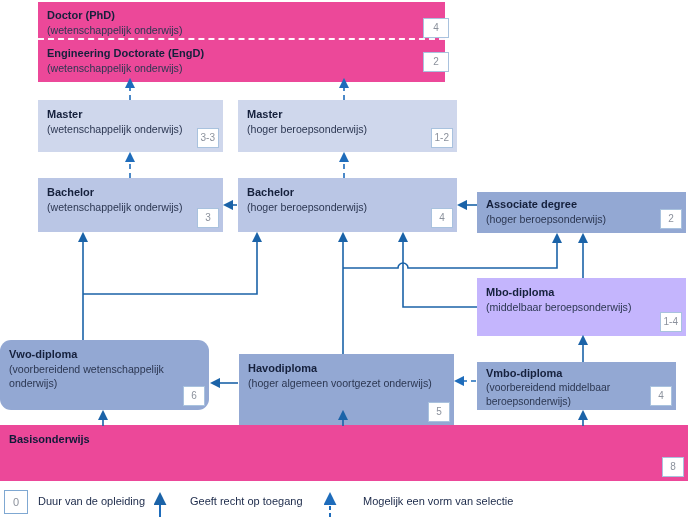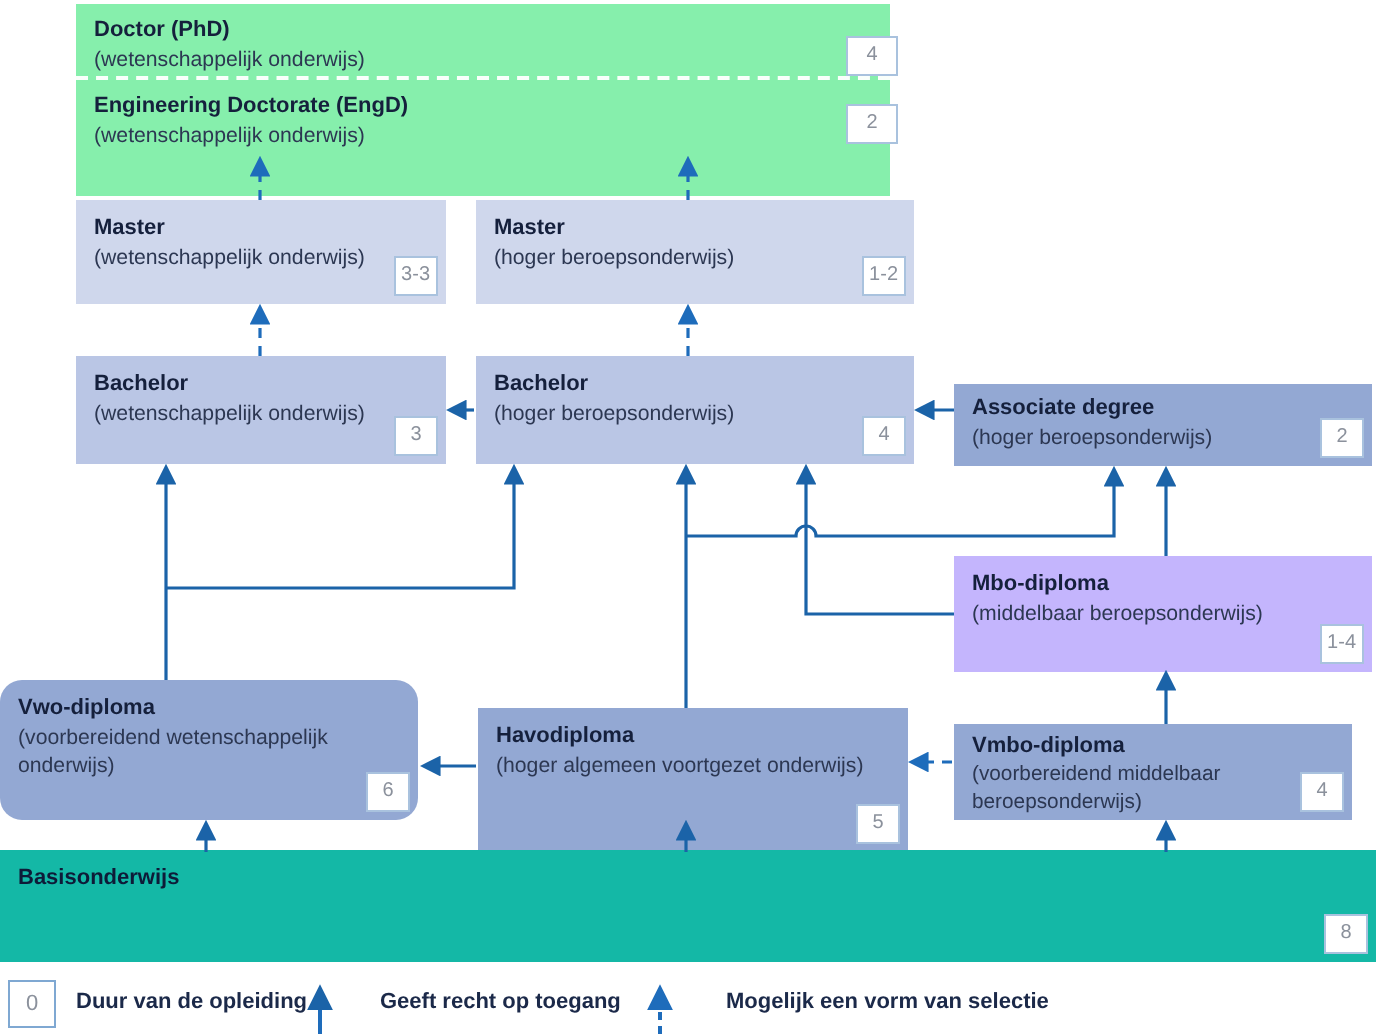--- a/index.html
+++ b/index.html
@@ -9,46 +9,46 @@
   }
   .box{position:absolute;box-sizing:border-box;padding:7px 8px 4px 9px;}
   .box .title{font-size:11px;font-weight:700;line-height:15px;color:#15203c;}
   .box .sub{font-size:10.6px;font-weight:400;line-height:14px;color:#2c3752;}
   .badge{
     position:absolute;right:4px;bottom:4px;min-width:14px;height:18px;line-height:18px;
     padding:0 3px;background:#ffffff;border:1px solid #a9c2de;color:#8b919c;
     font-size:10px;text-align:center;
   }
   
-  .b-doctor{left:38px;top:2px;width:407px;height:96px;background:#86efac;padding:0;}
+  .b-doctor{left:38px;top:2px;width:407px;height:80px;background:#ec4899;padding:0;}
   .b-doctor .half{position:relative;box-sizing:border-box;height:38px;padding:6px 8px 0 9px;}
   .b-doctor .half.first{border-bottom:2px dashed rgba(255,255,255,0.95);}
   .b-doctor .badge{right:-4px;bottom:auto;top:16px;width:18px;}
   .b-doctor .half.second .badge{top:12px;}
   .b-master-wo{left:38px;top:100px;width:185px;height:52px;background:#cfd7ec;}
   .b-master-hbo{left:238px;top:100px;width:219px;height:52px;background:#cfd7ec;}
   .b-bachelor-wo{left:38px;top:178px;width:185px;height:54px;background:#bac6e5;}
   .b-bachelor-hbo{left:238px;top:178px;width:219px;height:54px;background:#bac6e5;}
   .b-ad{left:477px;top:192px;width:209px;height:41px;background:#93a8d3;padding-top:5px;}
   .b-mbo{left:477px;top:278px;width:209px;height:58px;background:#c4b5fd;}
   .b-vwo{left:0px;top:340px;width:209px;height:70px;background:#93a8d3;border-radius:11px;}
   .b-havo{left:239px;top:354px;width:215px;height:72px;background:#93a8d3;padding-right:2px;}
   .b-vmbo{left:477px;top:362px;width:199px;height:48px;background:#93a8d3;padding-top:4px;}
   .b-vmbo .sub{font-size:10.4px;}
-  .b-basis{left:0px;top:425px;width:688px;height:56px;background:#14b8a6;}
+  .b-basis{left:0px;top:425px;width:688px;height:56px;background:#ec4899;}
   .b-basis .title{color:#0e1b38;}
   
   .wires{position:absolute;left:0;top:0;width:688px;height:518px;pointer-events:none;}
   
   .legend{position:absolute;left:0;top:487px;width:688px;height:31px;}
   .legend .lbadge{
     position:absolute;left:4px;top:3px;width:22px;height:22px;line-height:22px;
     background:#fff;border:1px solid #7fa8d2;color:#8b919c;font-size:11px;text-align:center;
   }
-  .legend .ltext{position:absolute;top:8px;font-size:11px;font-weight:700;color:#1b2949;text-align:right;}
+  .legend .ltext{position:absolute;top:8px;font-size:11px;font-weight:400;color:#1b2949;text-align:right;}
   .lt1{left:38px;} .lt2{left:190px;} .lt3{left:363px;}
 </style>
 </head>
 <body>
 
 <div class="canvas">
 
   <div class="box b-doctor">
     <div class="half first">
       <div class="title">Doctor (PhD)</div>

